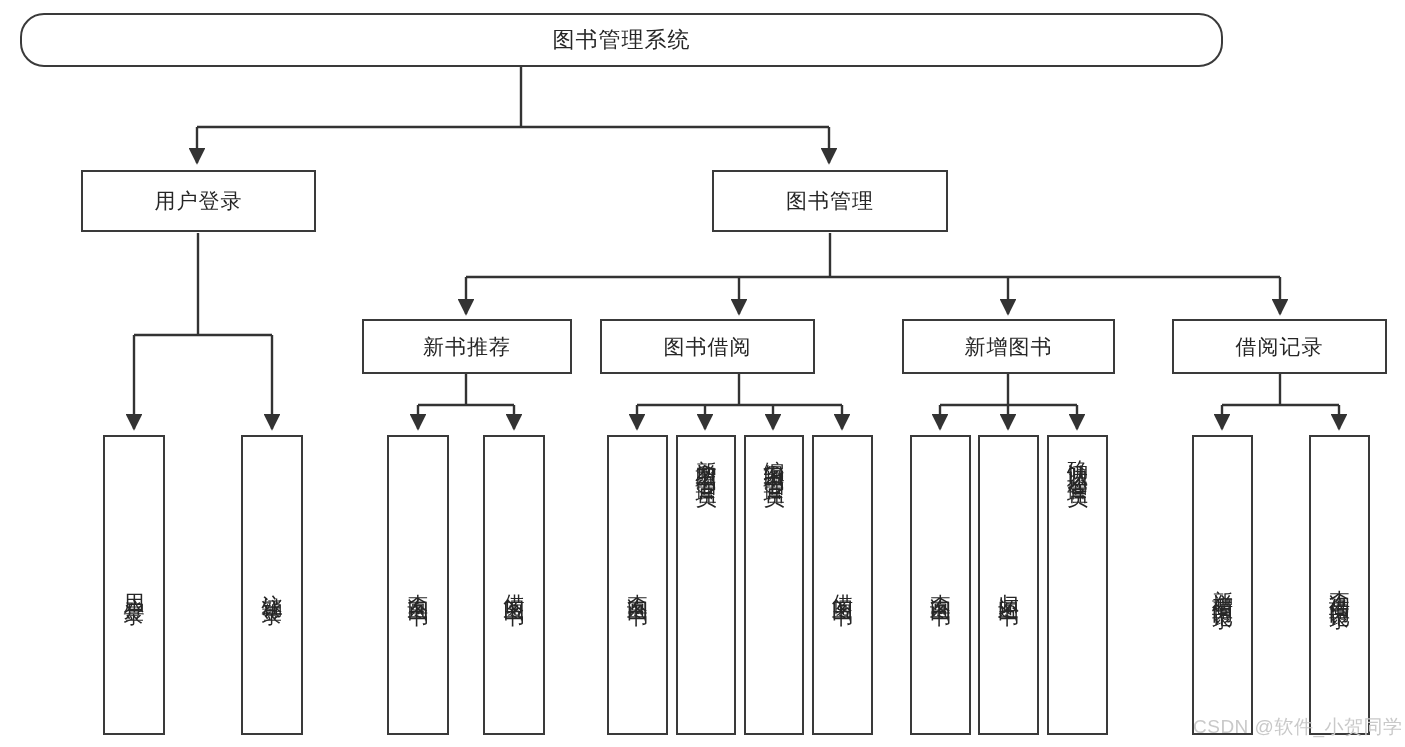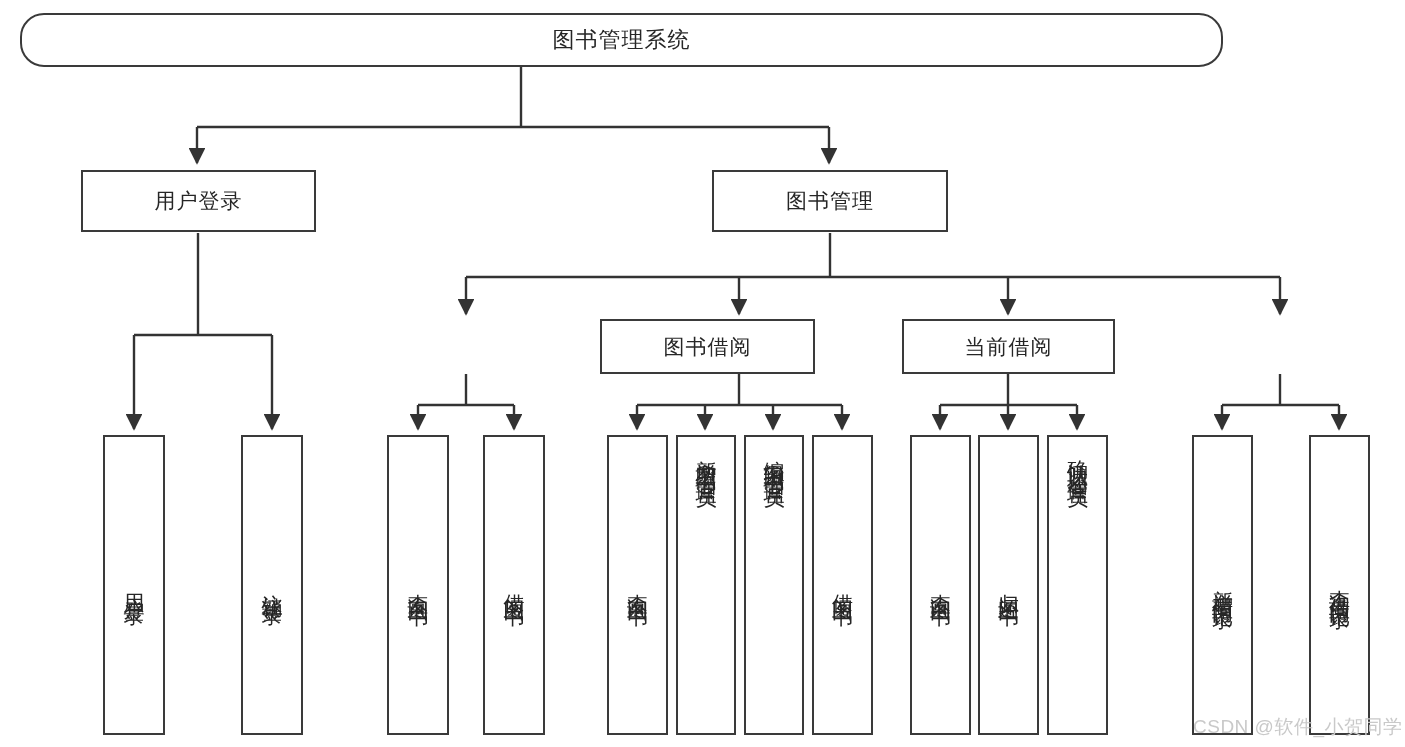--- a/index.html
+++ b/index.html
@@ -130,25 +130,31 @@
     <span>图书管理系统</span>
   </div>
 
   <div class="node h" style="left:81px; top:170px; width:235px; height:62px;">
     <span>用户登录</span>
   </div>
   <div class="node h" style="left:712px; top:170px; width:236px; height:62px;text-align:right;">
     <span>图书管理</span>
   </div>
 
+  <div class="node h" style="left:362px; top:319px; width:210px; height:55px;">
+    <span>新书推荐</span>
+  </div>
   <div class="node h" style="left:600px; top:319px; width:215px; height:55px;">
     <span>图书借阅</span>
   </div>
   <div class="node h" style="left:902px; top:319px; width:213px; height:55px;">
-    <span>当前借阅</span>
+    <span>新增图书</span>
+  </div>
+  <div class="node h" style="left:1172px; top:319px; width:215px; height:55px;">
+    <span>借阅记录</span>
   </div>
 
   <div class="node v mid" style="left:103px; top:435px; width:62px; height:300px;">
     <span class="vtext">用户登录</span>
   </div>
   <div class="node v mid" style="left:241px; top:435px; width:62px; height:300px;">
     <span class="vtext">注销登录</span>
   </div>
 
   <div class="node v mid" style="left:387px; top:435px; width:62px; height:300px;">

